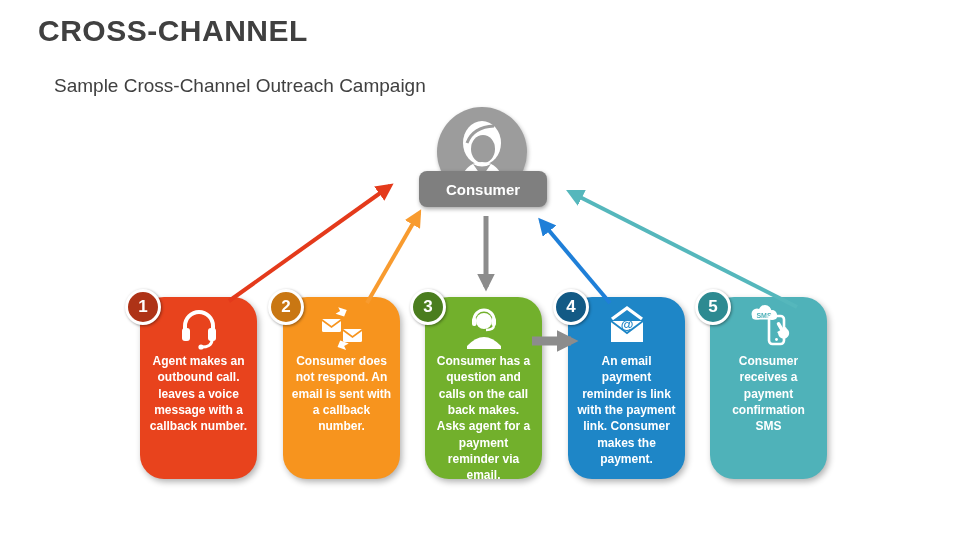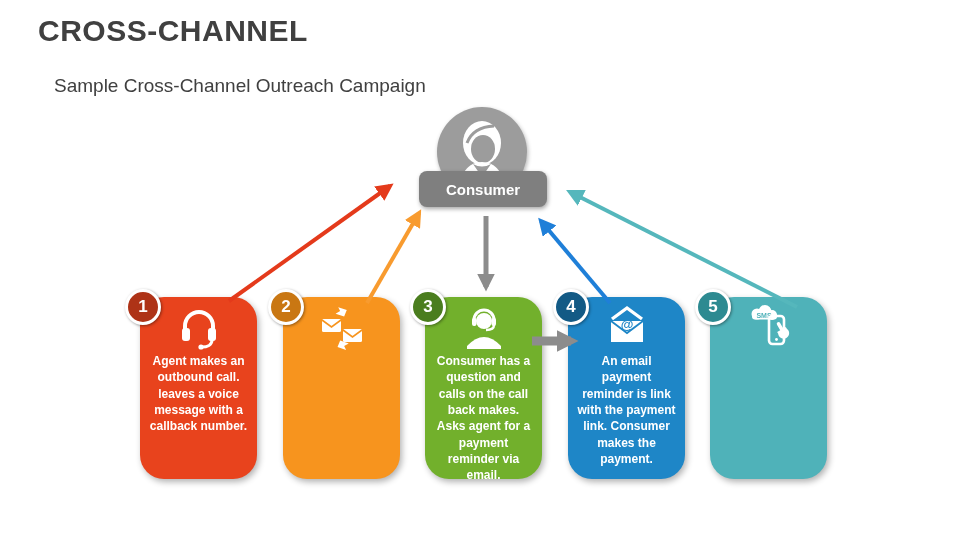--- a/index.html
+++ b/index.html
@@ -103,20 +103,21 @@
   <div class="step step-2">
     <div class="badge">2</div>
     <svg class="step-icon" viewBox="0 0 48 48">
       <rect x="4" y="15" width="19" height="13" rx="1.5" fill="#fff"></rect>
       <path d="M4 16 l9.5 7 l9.5 -7" stroke="#f7941e" stroke-width="1.6" fill="none"></path>
       <rect x="25" y="25" width="19" height="13" rx="1.5" fill="#fff"></rect>
       <path d="M25 26 l9.5 7 l9.5 -7" stroke="#f7941e" stroke-width="1.6" fill="none"></path>
       <path d="M27 11 l-9 0 l3.5 -4 l-3 -3 l9 0 z" fill="#fff" transform="rotate(18 22 9)"></path>
       <path d="M21 38 l9 0 l-3.5 4 l3 3 l-9 0 z" fill="#fff" transform="rotate(18 26 41)"></path>
     </svg>
+    <div class="step-text">Consumer does not respond. An email is sent with a callback number.</div>
   </div>
 
   <div class="step step-3">
     <div class="badge">3</div>
     <svg class="step-icon" viewBox="0 0 48 48">
       <circle cx="24" cy="17" r="8" fill="#fff"></circle>
       <path d="M7 42 q17 -18 34 0 v3 h-34 z" fill="#fff"></path>
       <path d="M14 16 a10 10 0 0 1 20 0" stroke="#fff" stroke-width="3" fill="none"></path>
       <rect x="12" y="14" width="4.5" height="8" rx="2" fill="#fff"></rect>
       <rect x="31.5" y="14" width="4.5" height="8" rx="2" fill="#fff"></rect>
@@ -144,15 +145,16 @@
       <circle cx="27" cy="11" r="5" fill="#fff"></circle>
       <rect x="7" y="9" width="25" height="6.5" rx="3" fill="#fff"></rect>
       <text x="19" y="13.5" text-anchor="middle" font-size="7" font-weight="bold" fill="#4fb2b9" font-family="Liberation Sans, sans-serif">SMS</text>
       <rect x="24" y="12" width="15" height="28" rx="3.5" stroke="#fff" stroke-width="2.6" fill="none"></rect>
       <circle cx="31.5" cy="35.5" r="1.4" fill="#fff"></circle>
       <g transform="rotate(-30 38 28)">
         <rect x="36.4" y="17" width="3.6" height="12" rx="1.8" fill="#fff"></rect>
         <path d="M33 27 a5.5 5.5 0 1 0 10 0 l0 -2 l-10 0 z" fill="#fff"></path>
       </g>
     </svg>
+    <div class="step-text">Consumer receives a payment confirmation SMS</div>
   </div>
 
 </div>
 
 </body></html>

